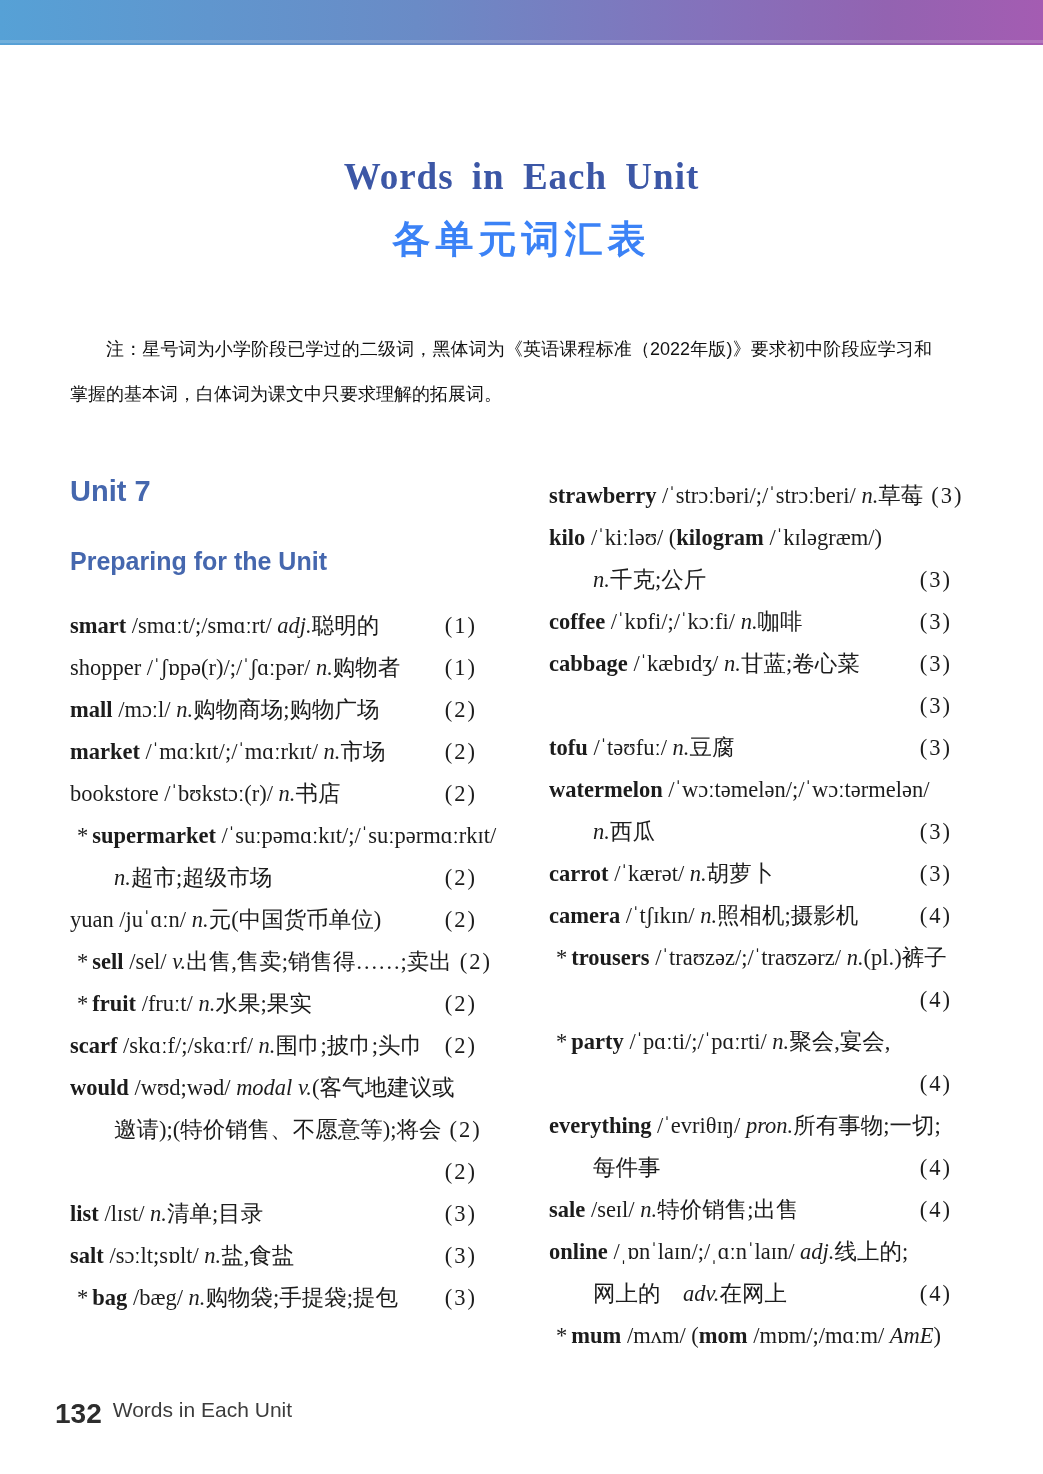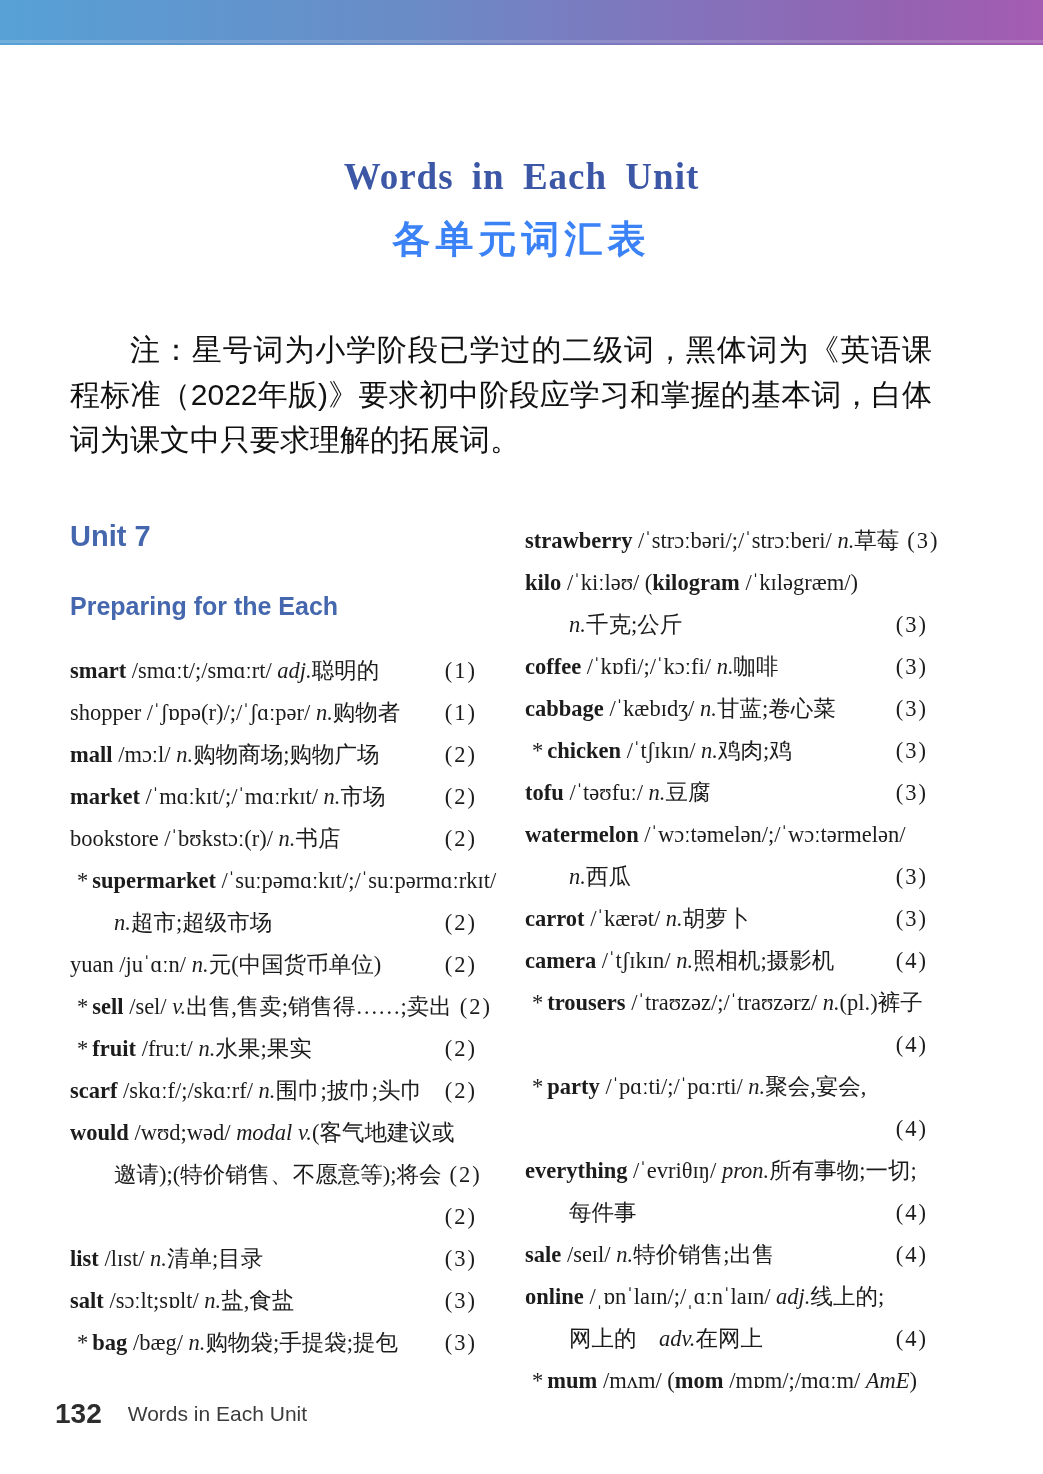--- a/index.html
+++ b/index.html
@@ -32,27 +32,27 @@
   .title-zh {
     font-size:38px; font-weight:bold; color:#3b82f6;
     margin-top:16px; letter-spacing:5px;
     font-family:"Liberation Serif","DejaVu Serif",serif;
   }
 
   
   .note {
     margin:62px 0 0 70px; width:862px;
     font-family:"Liberation Sans","DejaVu Sans",sans-serif;
-    font-size:30px; line-height:45px;
+    font-size:18px; line-height:45px;
     text-align:justify; text-indent:2em;
     color:#111;
   }
 
   
-  .columns { display:flex; gap:48px; margin:58px 0 0 70px; }
+  .columns { display:flex; gap:72px; margin:58px 0 0 70px; }
   .col-left { width:407px; flex:none; }
   .col-right { width:403px; flex:none;text-align:center; }
 
   .unit-heading {
     font-family:"Liberation Sans","DejaVu Sans",sans-serif;
     font-size:29px; font-weight:bold; color:#4567ae;
     margin:0 0 40px 0; line-height:32px;
   }
   .section-heading {
     font-family:"Liberation Sans","DejaVu Sans",sans-serif;
@@ -70,42 +70,42 @@
   .vline.indent .txt { padding-left:44px; }
   .vline.starred .txt { padding-left:7px; }
   .sg-b { font-weight:bold; }
   .sg-i { font-style:italic; }
   .sg-r { }
   .sg-star { padding-right:4px; }
 
   
   .footer {
     position:absolute; left:55px; top:1398px;
-    display:flex; align-items:center; gap:26px;
+    display:flex; align-items:flex-start; gap:11px;
     font-family:"Liberation Sans","DejaVu Sans",sans-serif;
   }
   .page-num { font-size:28px; font-weight:bold; color:#2d2d2d; }
   .footer-label { font-size:21px; color:#3c3c3c; }
 </style>
 </head>
 <body>
 
 <div class="top-bar"></div>
 
 <div class="title-block">
   <div class="title-en">Words in Each Unit</div>
   <div class="title-zh">各单元词汇表</div>
 </div>
 
 <p class="note">注：星号词为小学阶段已学过的二级词，黑体词为《英语课程标准（2022年版)》要求初中阶段应学习和掌握的基本词，白体词为课文中只要求理解的拓展词。</p>
 
 <div class="columns">
   <div class="col-left">
     <h2 class="unit-heading">Unit 7</h2>
-    <h3 class="section-heading">Preparing for the Each</h3>
+    <h3 class="section-heading">Preparing for the Unit</h3>
     <div>
         <div class="vline">
           <span class="txt"><span class="sg-b">smart</span><span class="sg-r"> /smɑːt/;/smɑːrt/ </span><span class="sg-i">adj.</span><span class="sg-r">聪明的</span></span>
           <span class="num">(1)</span>
         </div>
         <div class="vline">
           <span class="txt"><span class="sg-r">shopper /ˈʃɒpə(r)/;/ˈʃɑːpər/ </span><span class="sg-i">n.</span><span class="sg-r">购物者</span></span>
           <span class="num">(1)</span>
         </div>
         <div class="vline">
@@ -182,21 +182,20 @@
         </div>
         <div class="vline">
           <span class="txt"><span class="sg-b">coffee</span><span class="sg-r"> /ˈkɒfi/;/ˈkɔːfi/ </span><span class="sg-i">n.</span><span class="sg-r">咖啡</span></span>
           <span class="num">(3)</span>
         </div>
         <div class="vline">
           <span class="txt"><span class="sg-b">cabbage</span><span class="sg-r"> /ˈkæbɪdʒ/ </span><span class="sg-i">n.</span><span class="sg-r">甘蓝;卷心菜</span></span>
           <span class="num">(3)</span>
         </div>
         <div class="vline starred">
-          <span class="txt"><span class="sg-star">*</span><span class="sg-b">chicken</span><span class="sg-r"> /ˈtʃɪkɪn/ </span><span class="sg-i">n.</span><span class="sg-r">鸡肉;鸡</span></span>
           <span class="num">(3)</span>
         </div>
         <div class="vline">
           <span class="txt"><span class="sg-b">tofu</span><span class="sg-r"> /ˈtəʊfuː/ </span><span class="sg-i">n.</span><span class="sg-r">豆腐</span></span>
           <span class="num">(3)</span>
         </div>
         <div class="vline">
           <span class="txt"><span class="sg-b">watermelon</span><span class="sg-r"> /ˈwɔːtəmelən/;/ˈwɔːtərmelən/</span></span>
         </div>
         <div class="vline indent">

